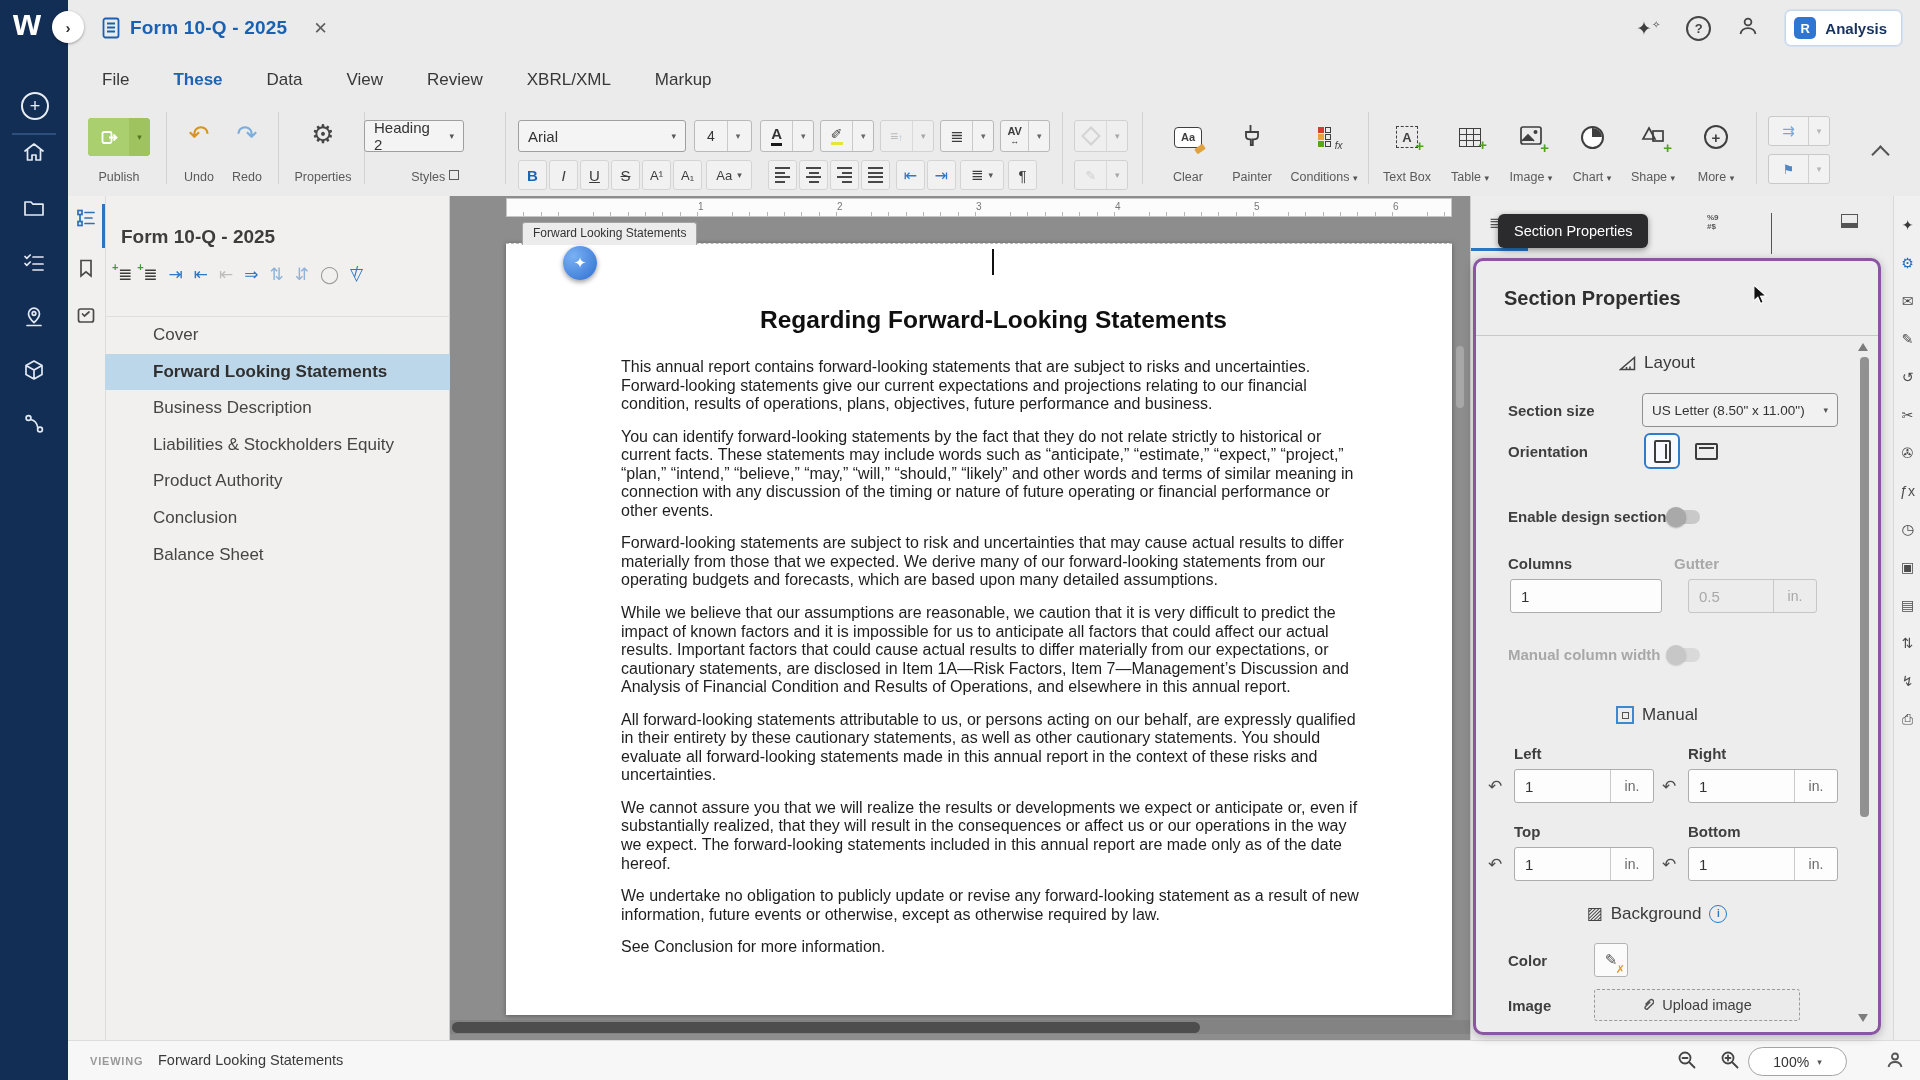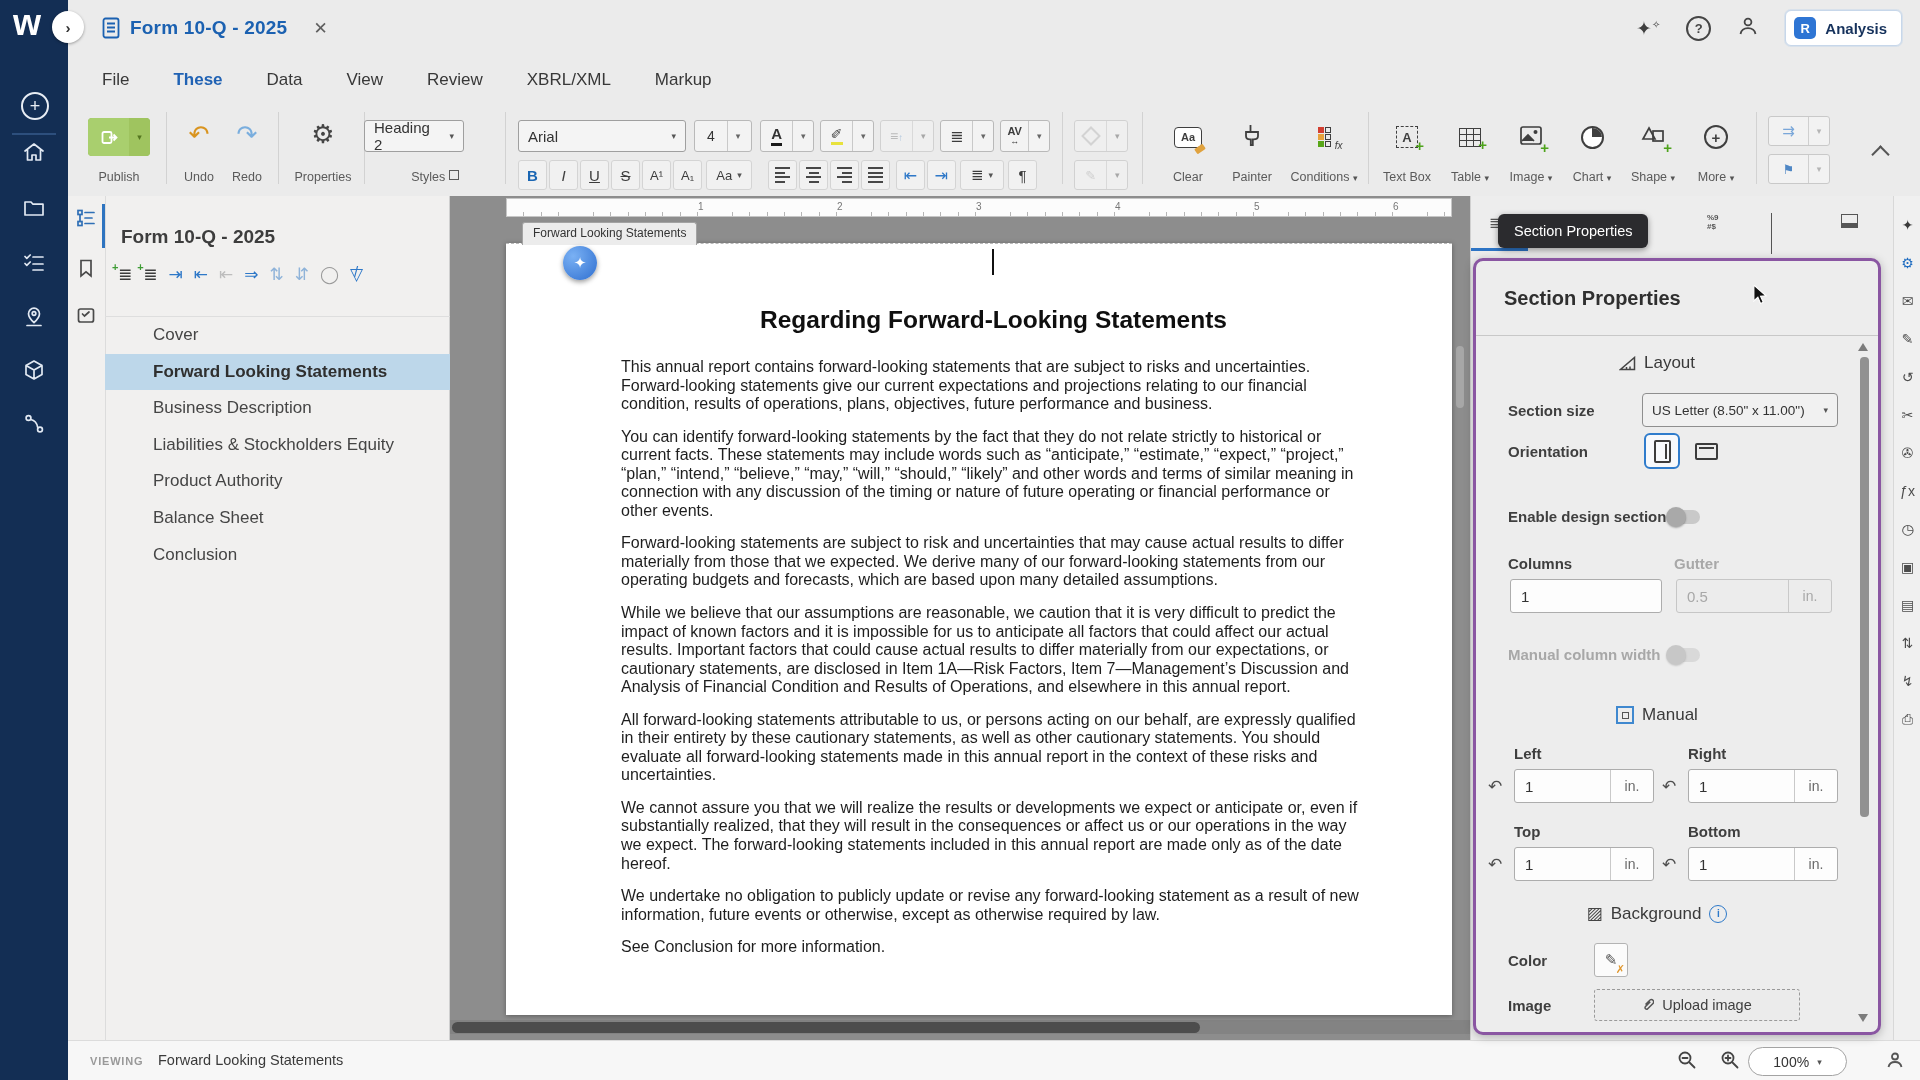--- a/index.html
+++ b/index.html
@@ -511,22 +511,22 @@
         <span class="otool" style="color: rgb(143, 179, 217);">⇵</span>
         <span class="otool" style="color: rgb(154, 154, 154);">◯</span>
         <span class="otool" style="color: rgb(46, 120, 200);">▽<i class="oslash">/</i></span>
       </div>
     <div class="outline-list" id="outline-list">
         <div class="outline-row">Cover</div>
         <div class="outline-row active">Forward Looking Statements</div>
         <div class="outline-row">Business Description</div>
         <div class="outline-row">Liabilities &amp; Stockholders Equity</div>
         <div class="outline-row">Product Authority</div>
+        <div class="outline-row">Conclusion</div>
         <div class="outline-row">Balance Sheet</div>
-        <div class="outline-row">Conclusion</div>
       </div>
   </aside>
 
   <main class="canvas">
     <div class="ruler" id="ruler">
         <span class="ruler-num" style="left: 191px;">1</span>
         <span class="ruler-num" style="left: 330px;">2</span>
         <span class="ruler-num" style="left: 469px;">3</span>
         <span class="ruler-num" style="left: 608px;">4</span>
         <span class="ruler-num" style="left: 747px;">5</span>
@@ -606,21 +606,21 @@
         </div>
 
         <div class="prow" style="top:216px">
           <span class="plabel" style="position:absolute;left:32px">Columns</span>
           <span class="plabel dim" style="position:absolute;left:198px">Gutter</span>
         </div>
         <div class="prow" style="top:240px;height:34px">
           <span class="pinput" style="left:34px;width:152px">
             <span class="val">1</span>
             </span>
-          <span class="pinput dis" style="left:200px;width:156px">
+          <span class="pinput dis" style="left:212px;width:129px">
             <span class="val">0.5</span>
             <span class="unit">in.</span>
             </span>
         </div>
 
         <div class="prow" style="top:306px;height:22px">
           <span class="plabel dim" style="position:absolute;left:32px;top:1px">Manual column width</span>
           <span class="toggle dim" style="left:192px;top:3px"></span>
         </div>
 

